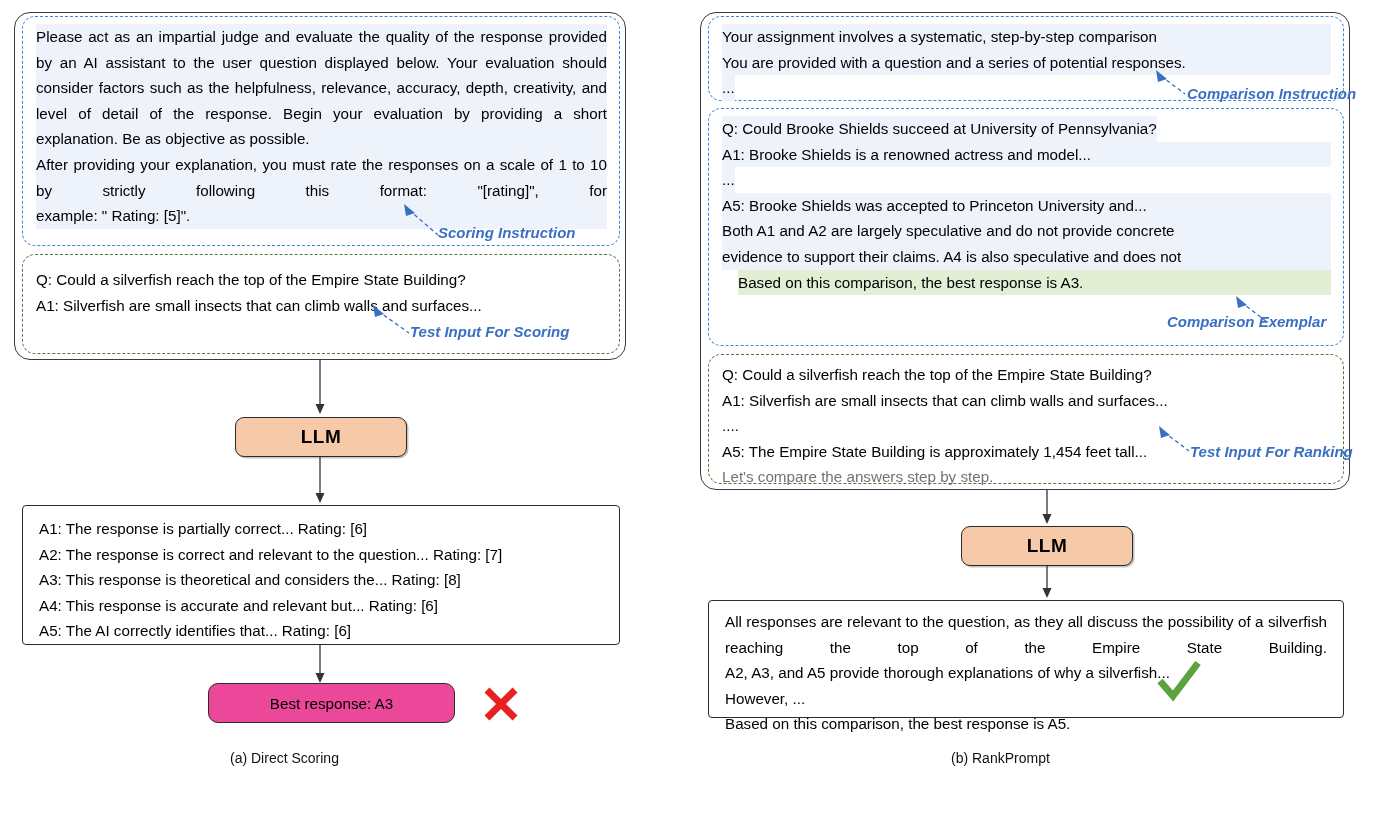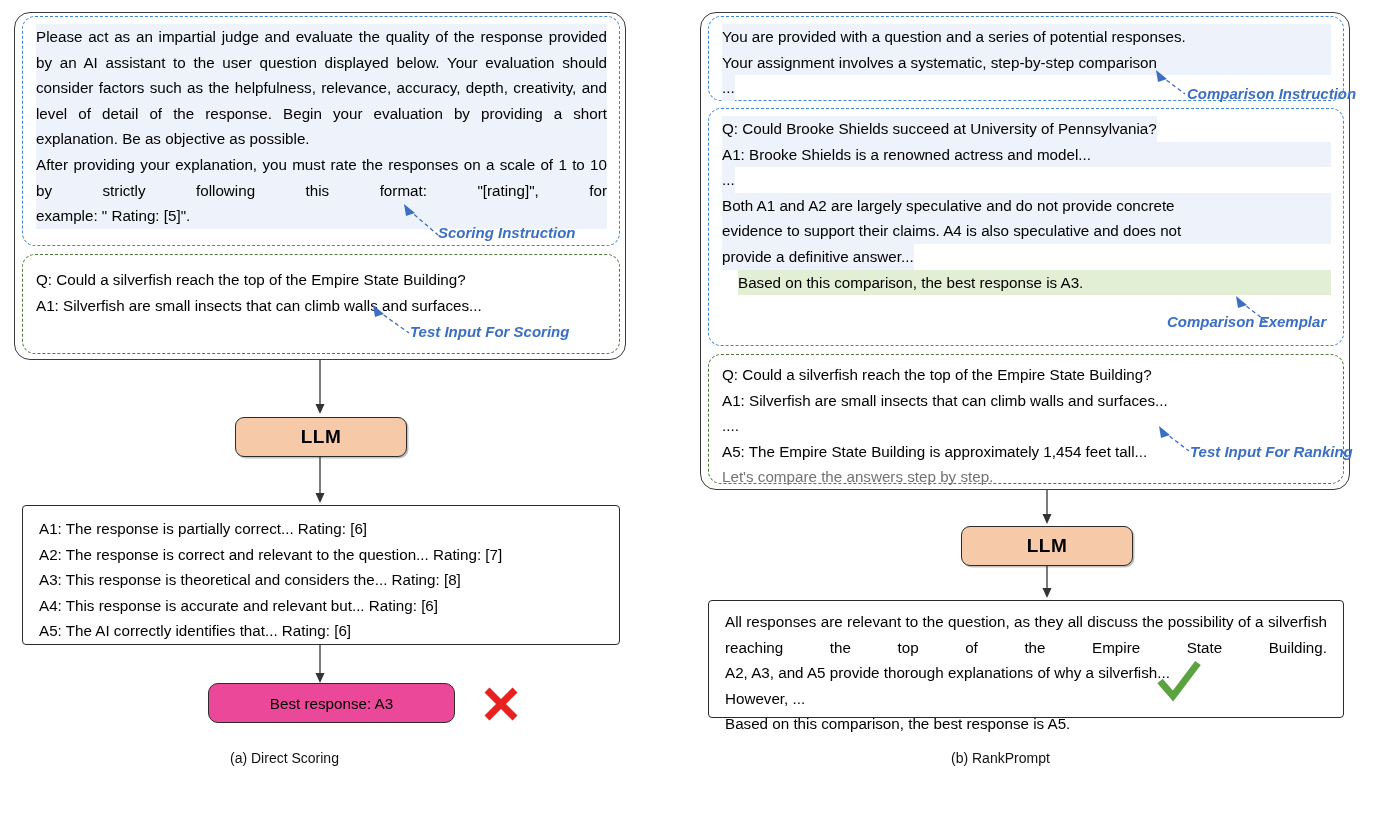--- a/index.html
+++ b/index.html
@@ -186,38 +186,38 @@
   </svg>
 
   <div class="caption" style="left:216px; top:750px;">(a) Direct Scoring</div>
 </div>
 
 <div class="panel" id="panel-b">
 
   <div class="prompt-box" style="left:0px; top:12px; width:650px; height:478px;"></div>
 
   <div class="seg blue" style="left:8px; top:16px; width:636px; height:85px;">
+    <div class="line hl">Your assignment involves a systematic, step-by-step comparison</div>
     <div class="line hl">You are provided with a question and a series of potential responses.</div>
-    <div class="line hl">Your assignment involves a systematic, step-by-step comparison</div>
     <div class="line hl" style="display:inline-block;">...</div>
   </div>
 
   <svg class="annot-arrow" style="left:452px; top:70px;" width="90" height="36" viewBox="0 0 90 36">
     <path d="M9 6 L33 24" stroke="#3b6fc4" stroke-width="1.3" stroke-dasharray="4 3" fill="none"></path>
     <path d="M4 0 L15 9 L6 12 Z" fill="#3b6fc4"></path>
   </svg>
   <div class="annot" style="left:487px; top:85px;">Comparison Instruction</div>
 
   <div class="seg blue" style="left:8px; top:108px; width:636px; height:238px;">
     <div class="line hl" style="display:inline-block;">Q: Could Brooke Shields succeed at University of Pennsylvania?</div>
     <div class="line hl" style="display:block;">A1: Brooke Shields is a renowned actress and model...</div>
     <div class="line hl" style="display:inline-block;">...</div>
+    <div class="line hl" style="display:block;">A5: Brooke Shields was accepted to Princeton University and...</div>
     <div class="line hl" style="display:block;">Both A1 and A2 are largely speculative and do not provide concrete</div>
     <div class="line hl" style="display:block;">evidence to support their claims. A4 is also speculative and does not</div>
-    <div class="line hl" style="display:inline-block;">provide a definitive answer...</div>
     <div class="line hl-green" style="display:block;margin-left:16px;">Based on this comparison, the best response is A3.</div>
   </div>
 
   <svg class="annot-arrow" style="left:532px; top:296px;" width="90" height="38" viewBox="0 0 90 38">
     <path d="M9 6 L35 26" stroke="#3b6fc4" stroke-width="1.3" stroke-dasharray="4 3" fill="none"></path>
     <path d="M4 0 L15 9 L6 12 Z" fill="#3b6fc4"></path>
   </svg>
   <div class="annot" style="left:467px; top:313px;">Comparison Exemplar</div>
 
   <div class="seg green" style="left:8px; top:354px; width:636px; height:130px;">

